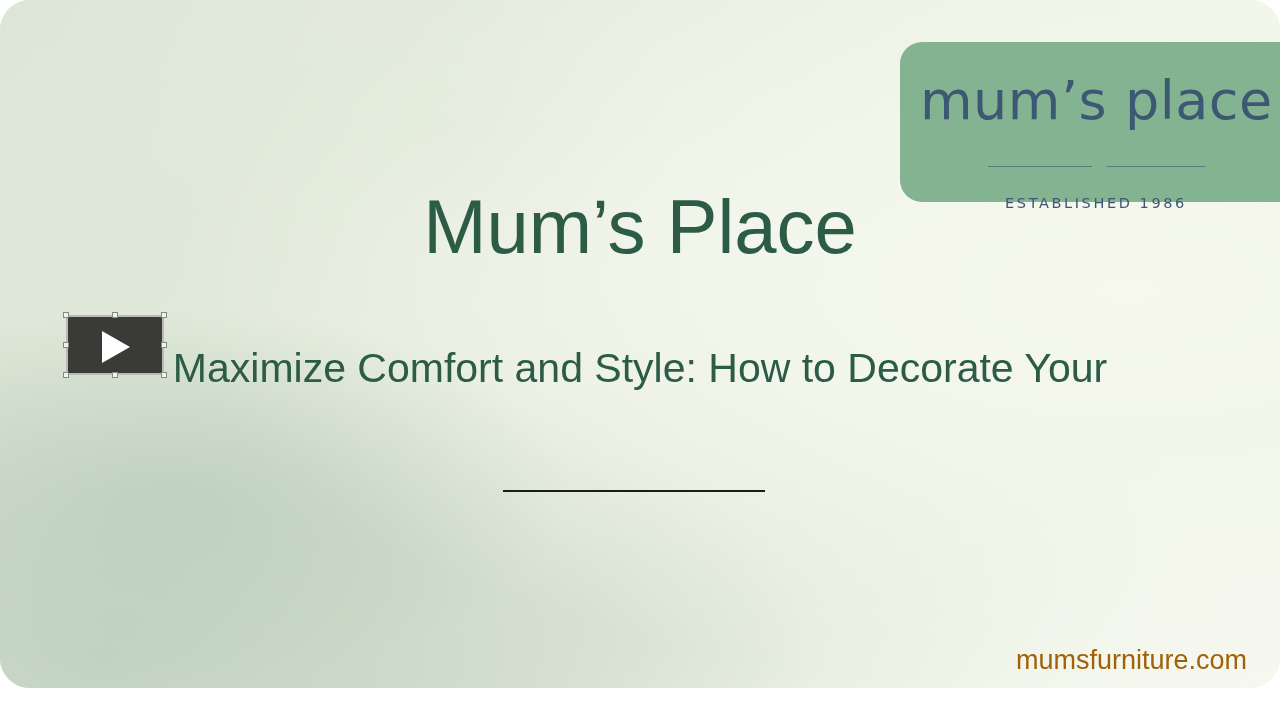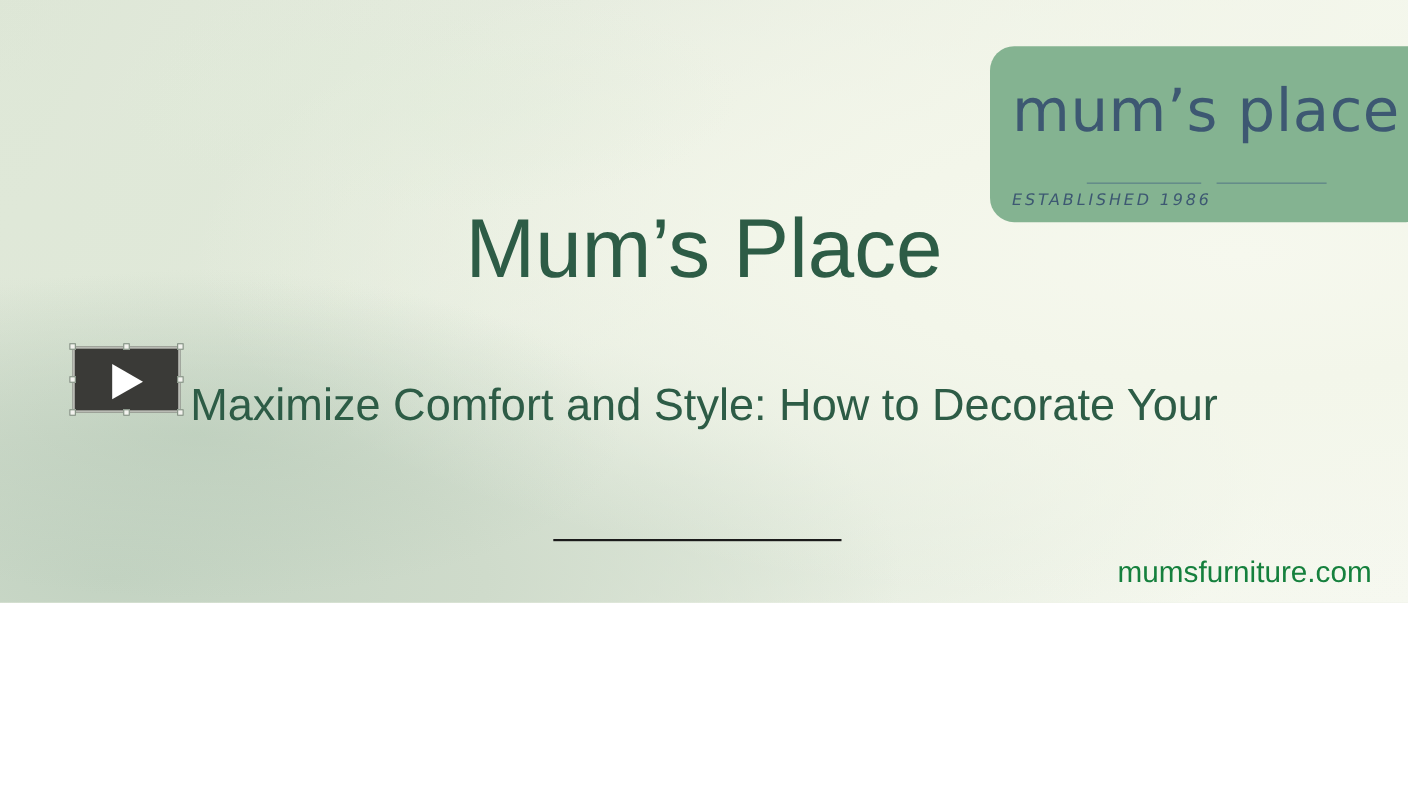--- a/index.html
+++ b/index.html
@@ -9,23 +9,24 @@
     height: 720px;
     overflow: hidden;
   }
   body {
     font-family: "Liberation Sans", sans-serif;
   }
 
   #slide {
     position: relative;
     width: 1280px;
-    height: 548px;
+    height: 688px;
     overflow: hidden;
     background-color: #e9eee1;
+    border-radius: 30px;
   }
 
   
   #bg-base {
     position: absolute;
     inset: 0;
     background:
       radial-gradient(120% 95% at 88% 42%, #f6f8ee 0%, #f3f6ea 22%, rgba(243,246,234,0) 62%),
       radial-gradient(78% 70% at 8% 96%, #c3d3c2 0%, #cfdbcb 34%, rgba(207,219,203,0) 72%),
       radial-gradient(70% 62% at 2% 36%, #dfe8d8 0%, rgba(223,232,216,0) 70%),
@@ -75,28 +76,28 @@
   .logo-rule {
     height: 1px;
     background: #4a6a82;
     opacity: 0.75;
   }
   .logo-rule.left  { width: 104px; }
   .logo-rule.right { width: 100px; }
   #logo-tagline {
     position: absolute;
     left: 20px;
-    top: 132px;
+    top: 153px;
     width: 352px;
+    text-align: center;
     font-family: "DejaVu Sans", sans-serif;
     font-size: 14.5px;
     letter-spacing: 2.6px;
     color: #3d5872;
     white-space: nowrap;
-    font-style: italic;
   }
 
   
   #slide-title {
     position: absolute;
     left: 0;
     top: 183px;
     width: 1280px;
     text-align: center;
     font-family: "Liberation Sans", sans-serif;
@@ -172,21 +173,21 @@
   .handle.mr { right: -3px; top: 50%; margin-top: -3px; }
 
   
   #footer-url {
     position: absolute;
     right: 33px;
     bottom: 12px;
     font-family: "Liberation Sans", sans-serif;
     font-size: 27px;
     line-height: 32px;
-    color: #15803d;
+    color: #a16207;
     white-space: nowrap;
   }
 </style>
 </head>
 <body>
 
 <div id="slide">
 
   <div id="bg-base"></div>
   <div id="bg-tint"></div>

